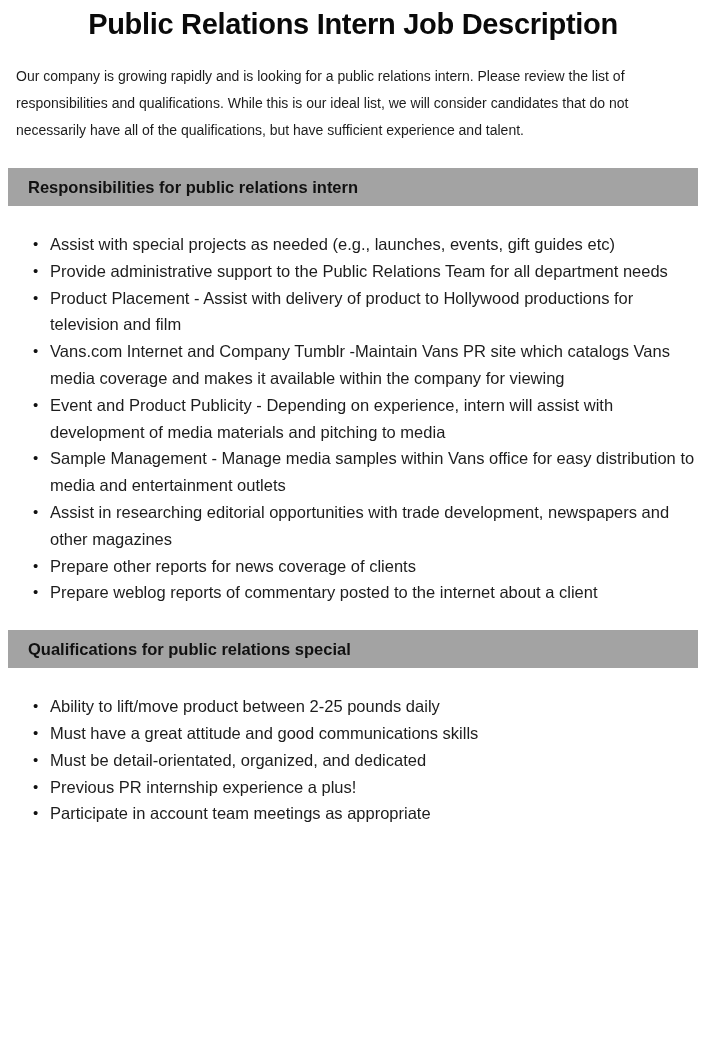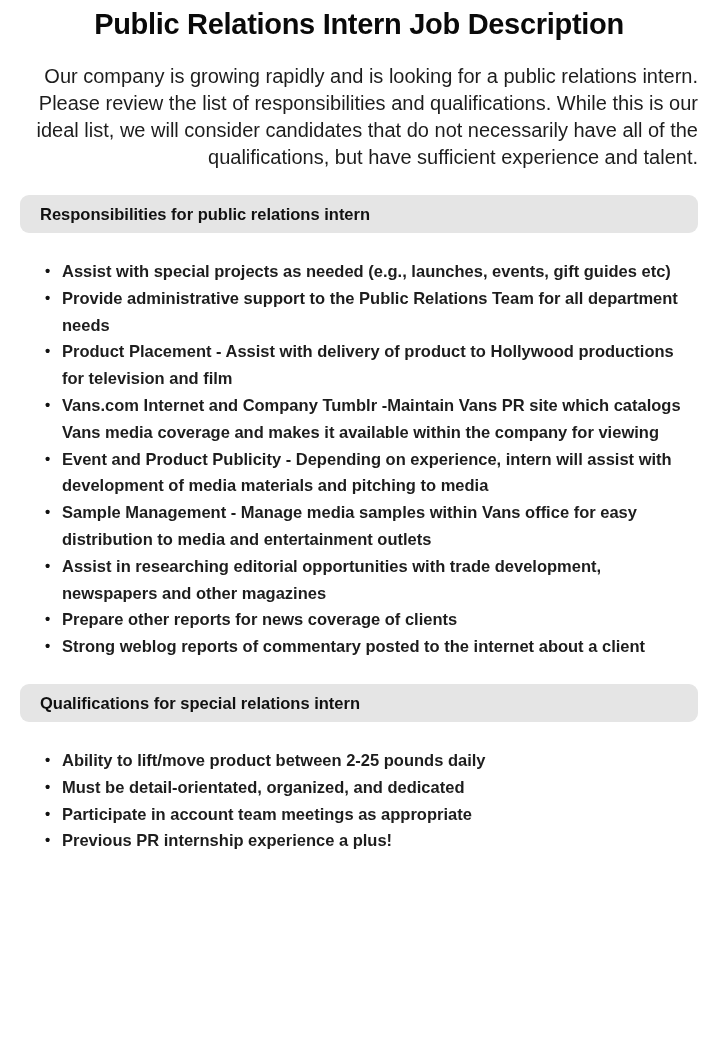--- a/index.html
+++ b/index.html
@@ -8,60 +8,57 @@
     background: #ffffff;
   }
   body {
     width: 720px;
     height: 1057px;
     overflow: hidden;
     font-family: "Liberation Sans", sans-serif;
     color: #1d1d1d;
   }
   .page {
-    padding: 4px 22px 0 20px;
+    padding: 4px 22px 0 8px;
     box-sizing: border-box;
   }
   .doc-title {
     margin: 2px 0 0 0;
     text-align: center;
     font-size: 29px;
     line-height: 36px;
     font-weight: bold;
     color: #0a0a0a;
     letter-spacing: -0.3px;
   }
   .intro {
-    margin: 21px 0 0 16px;
-    font-size: 20px;
+    margin: 21px 0 0 8px;
+    font-size: 14px;
     line-height: 27px;
-    text-align: right;
   }
   .section {
     margin-top: 24px;
   }
   .section-header {
-    background: #e5e5e5;
+    background: #a3a3a3;
     padding: 9px 10px 9px 20px;
     font-size: 16.5px;
     line-height: 20px;
     font-weight: bold;
     color: #111111;
-    border-radius: 9px;
   }
   ul.bullet-list {
     margin: 25px 0 0 0;
     padding: 0 0 0 42px;
     list-style: none;
     font-size: 16.5px;
     line-height: 26.8px;
   }
   ul.bullet-list li {
     position: relative;
-    font-weight: bold;
   }
   ul.bullet-list li::before {
     content: "\2022";
     position: absolute;
     left: -17px;
     top: 0;
     font-size: 15px;
     line-height: 26.8px;
     color: #111111;
   }
@@ -79,27 +76,28 @@
     <div class="section-header">Responsibilities for public relations intern</div>
     <ul class="bullet-list">
         <li>Assist with special projects as needed (e.g., launches, events, gift guides etc)</li>
         <li>Provide administrative support to the Public Relations Team for all department needs</li>
         <li>Product Placement - Assist with delivery of product to Hollywood productions for television and film</li>
         <li>Vans.com Internet and Company Tumblr -Maintain Vans PR site which catalogs Vans media coverage and makes it available within the company for viewing</li>
         <li>Event and Product Publicity - Depending on experience, intern will assist with development of media materials and pitching to media</li>
         <li>Sample Management - Manage media samples within Vans office for easy distribution to media and entertainment outlets</li>
         <li>Assist in researching editorial opportunities with trade development, newspapers and other magazines</li>
         <li>Prepare other reports for news coverage of clients</li>
-        <li>Strong weblog reports of commentary posted to the internet about a client</li>
+        <li>Prepare weblog reports of commentary posted to the internet about a client</li>
       </ul>
   </div>
 
   <div class="section">
-    <div class="section-header">Qualifications for special relations intern</div>
+    <div class="section-header">Qualifications for public relations special</div>
     <ul class="bullet-list">
         <li>Ability to lift/move product between 2-25 pounds daily</li>
+        <li>Must have a great attitude and good communications skills</li>
         <li>Must be detail-orientated, organized, and dedicated</li>
+        <li>Previous PR internship experience a plus!</li>
         <li>Participate in account team meetings as appropriate</li>
-        <li>Previous PR internship experience a plus!</li>
       </ul>
   </div>
 
 </div>
 
 </body></html>

